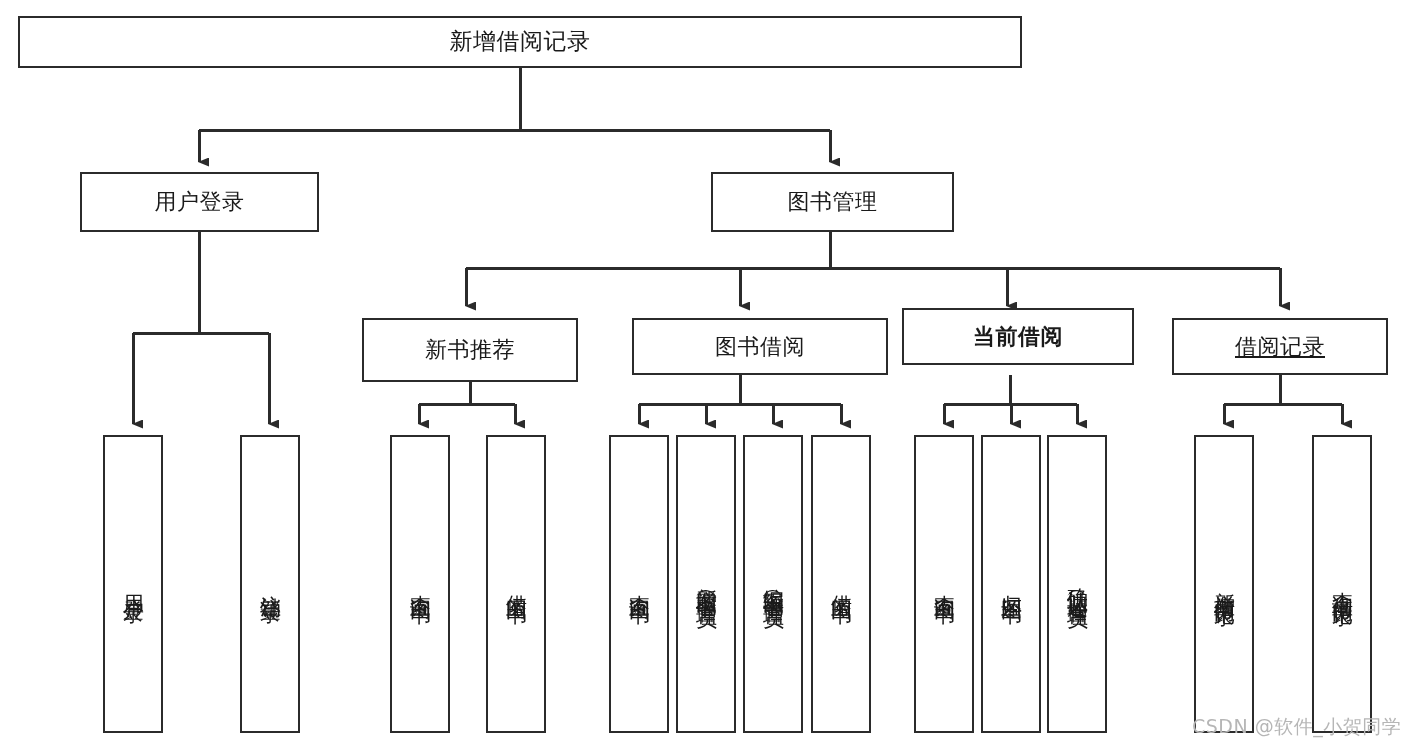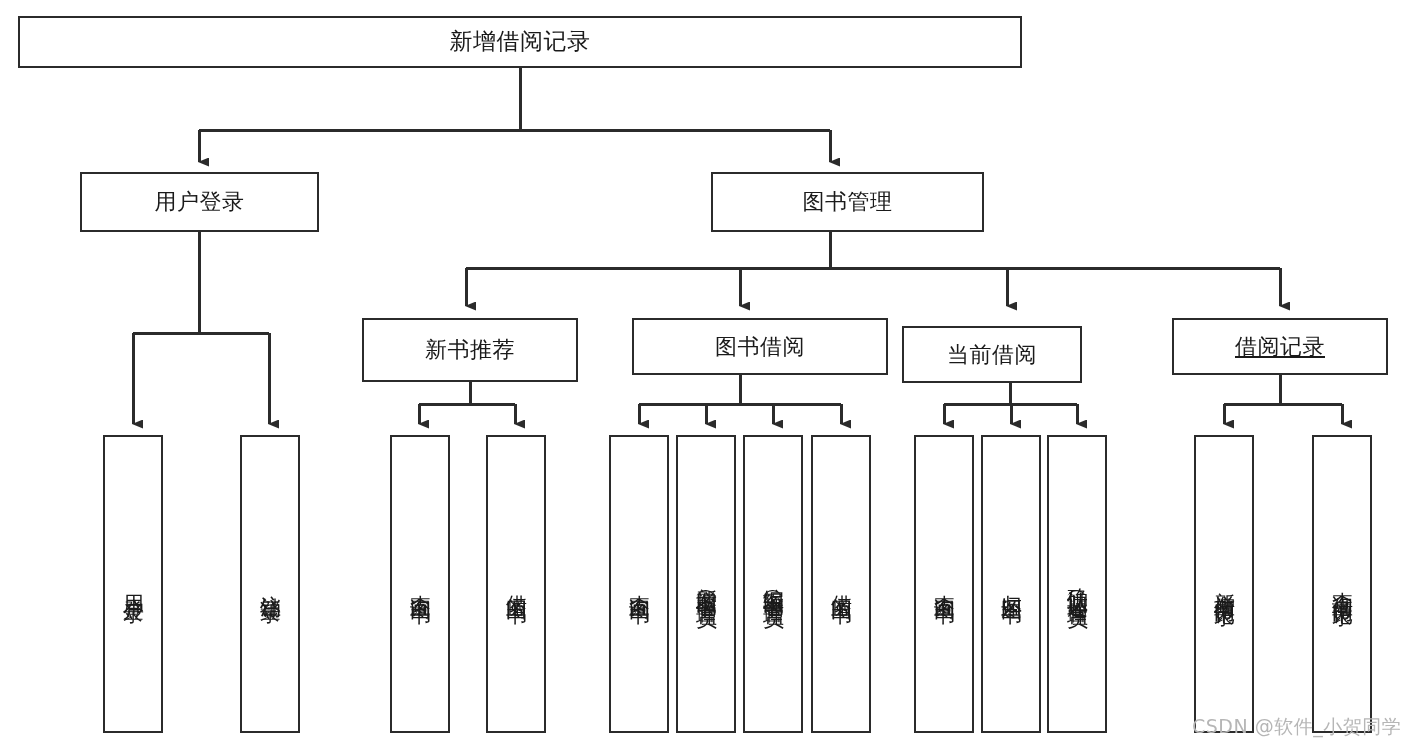--- a/index.html
+++ b/index.html
@@ -129,33 +129,33 @@
   </svg>
 
   <div class="node horiz root" style="left:18px; top:16px; width:1004px; height:52px;">
     <span class="node-label">新增借阅记录</span>
   </div>
 
   <div class="node horiz" style="left:80px; top:172px; width:239px; height:60px;">
     <span class="node-label">用户登录</span>
   </div>
 
-  <div class="node horiz" style="left:711px; top:172px; width:273px; height:60px;">
+  <div class="node horiz" style="left:711px; top:172px; width:243px; height:60px;">
     <span class="node-label">图书管理</span>
   </div>
 
   <div class="node horiz" style="left:362px; top:318px; width:216px; height:64px;">
     <span class="node-label">新书推荐</span>
   </div>
 
   <div class="node horiz" style="left:632px; top:318px; width:256px; height:57px;">
     <span class="node-label">图书借阅</span>
   </div>
 
-  <div class="node horiz" style="left:902px; top:326px; width:180px; height:57px;">
+  <div class="node horiz" style="left:902px; top:308px; width:232px; height:57px;font-weight:bold;">
     <span class="node-label">当前借阅</span>
   </div>
 
   <div class="node horiz" style="left:1172px; top:318px; width:216px; height:57px;text-decoration:underline;">
     <span class="node-label">借阅记录</span>
   </div>
 
   <div class="node vert" style="left:103px; top:435px; width:60px; height:298px;">
     <span class="node-label">用户登录</span>
   </div>

